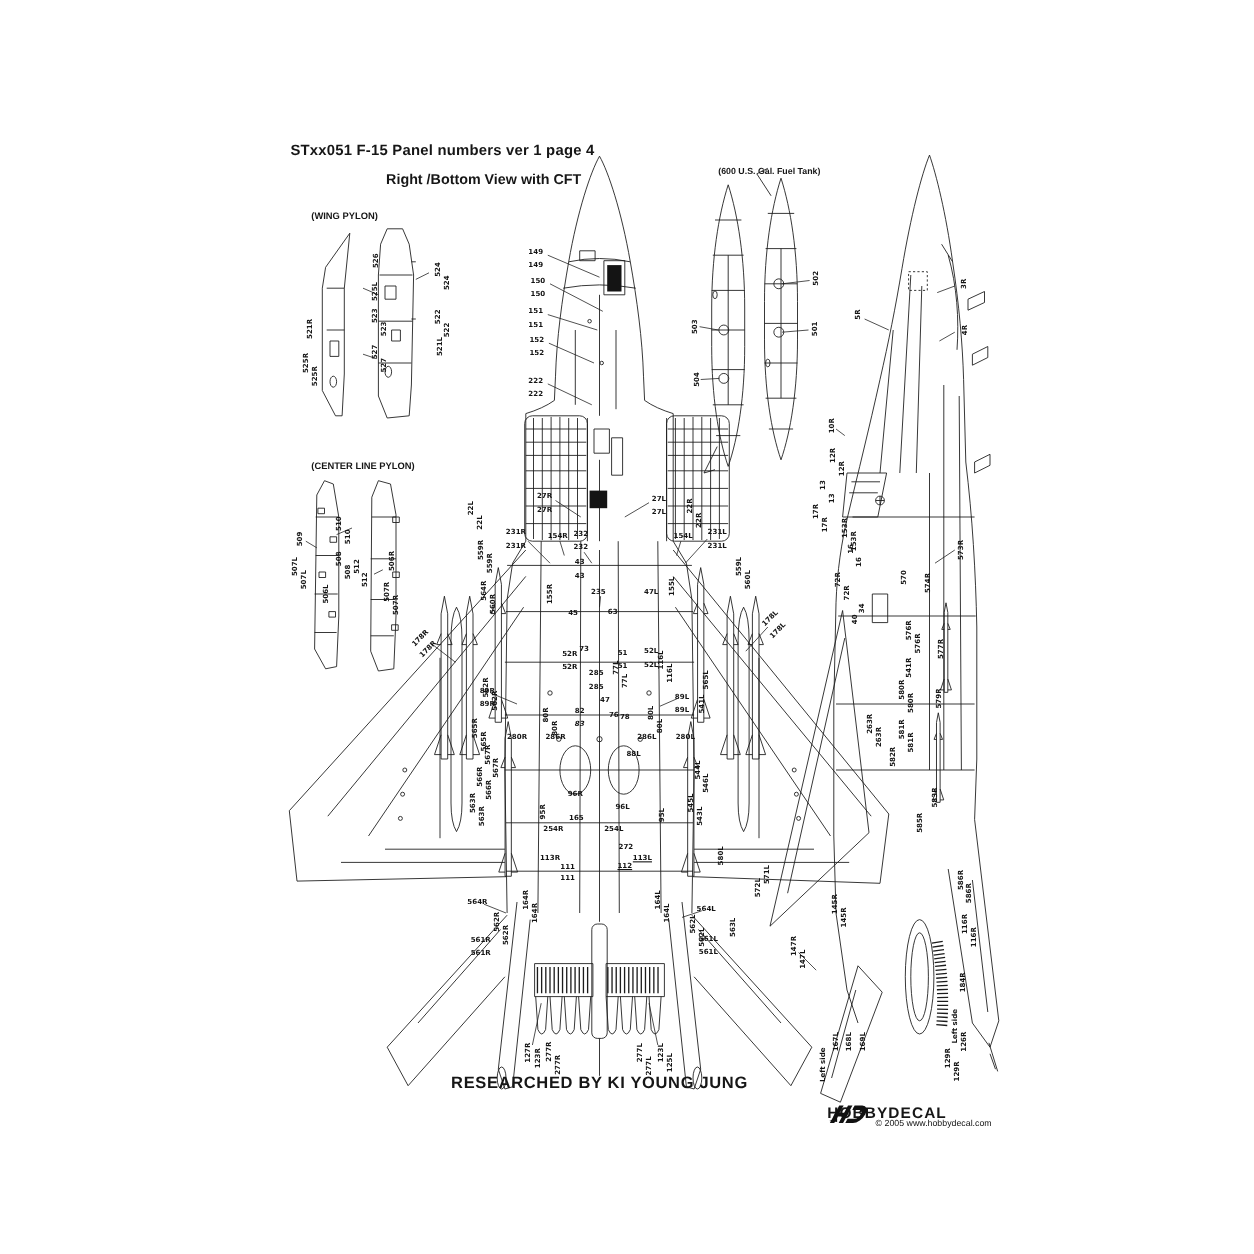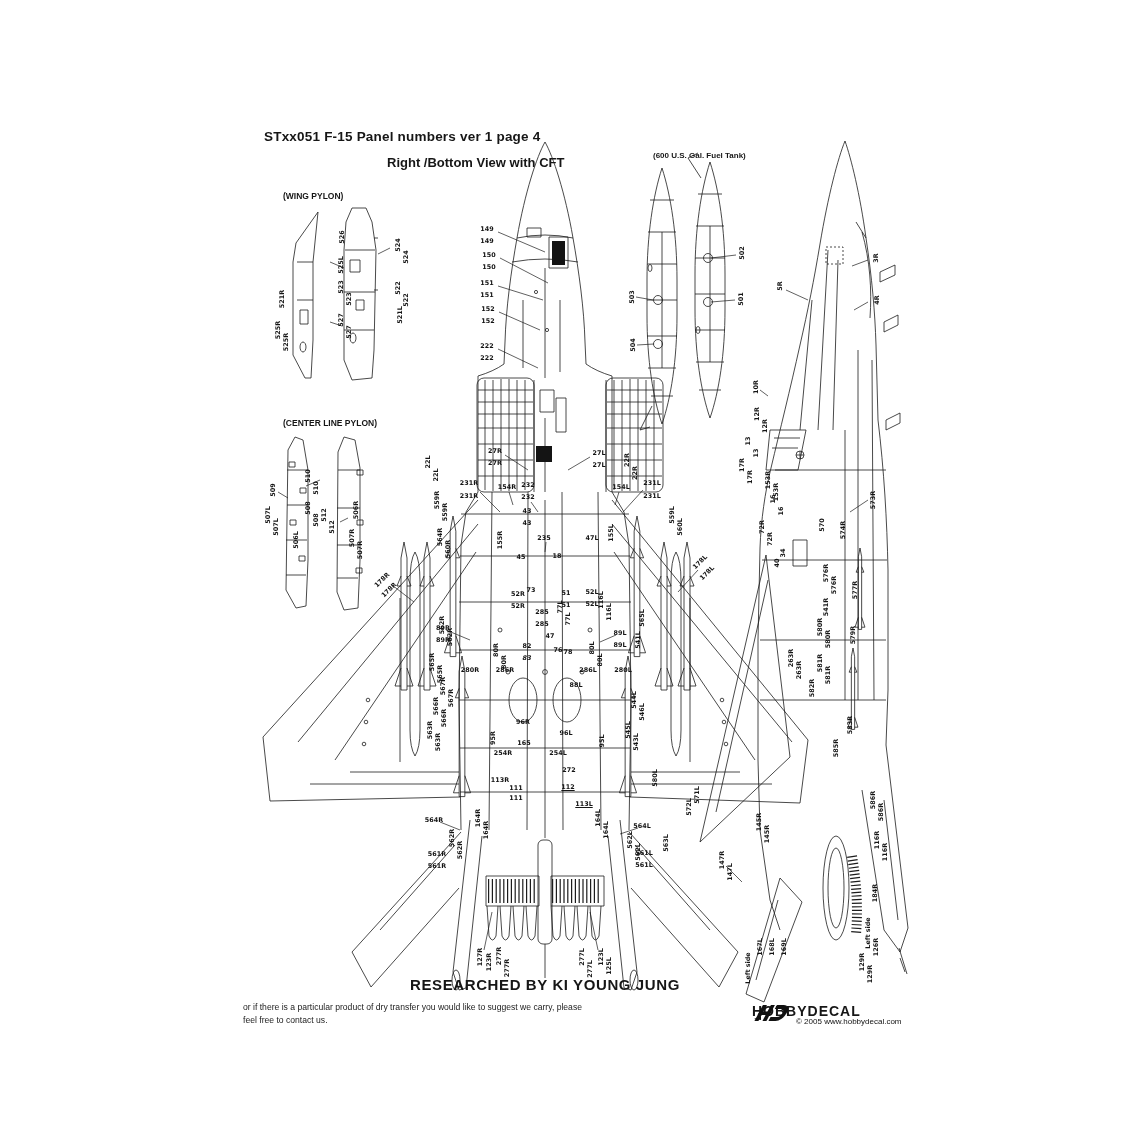--- a/index.html
+++ b/index.html
@@ -2,21 +2,21 @@
 <html><head>
 <meta charset="utf-8">
 <style>
   html,body{margin:0;padding:0;background:#fff;}
   body{width:1140px;height:1140px;position:relative;overflow:hidden;
        font-family:"Liberation Sans",sans-serif;color:#161616;}
   .abs{position:absolute;}
   .sheet{position:absolute;inset:0;background:#ffffff;}
   .doc-title{left:264px;top:116px;font-size:13.5px;font-weight:bold;letter-spacing:.2px;margin-top:13px;}
   .notice{left:536px;top:119px;width:360px;font-size:10.5px;color:#1c1c1c;}
-  .view-title{left:351px;top:155px;font-size:13px;font-weight:bold;margin-left:36px;}
+  .view-title{left:351px;top:155px;font-size:13px;font-weight:bold;}
   .wing-pylon-cap{left:283px;top:191px;font-size:8.5px;font-weight:bold;}
   .center-pylon-cap{left:283px;top:418px;font-size:8.5px;font-weight:bold;}
   .tank-cap{left:653px;top:151px;font-size:8px;font-weight:bold;}
   .researched{left:0;top:976px;width:1090px;text-align:center;font-size:15px;font-weight:bold;letter-spacing:.6px;}
   .cust-note{left:243px;top:1001px;width:345px;font-size:8.6px;line-height:13px;color:#222;}
   .addr{left:500px;top:1002px;width:246px;font-size:8.6px;line-height:13px;text-align:right;color:#222;}
   .logo{left:752px;top:1003px;width:170px;}
   .logo-row{display:flex;align-items:center;gap:4px;}
   .logo-text{font-size:14px;font-weight:bold;letter-spacing:1px;}
   .logo-copy{font-size:8px;margin-left:44px;margin-top:-2px;color:#111;}
@@ -240,21 +240,21 @@
       <span class="co" style="left: 528px; top: 497px; transform: translate(-50%, -50%);">232</span>
       <span class="co" style="left: 621px; top: 487px; transform: translate(-50%, -50%);">154L</span>
       <span class="co" style="left: 652px; top: 483px; transform: translate(-50%, -50%);">231L</span>
       <span class="co" style="left: 652px; top: 496px; transform: translate(-50%, -50%);">231L</span>
       <span class="co" style="left: 527px; top: 511px; transform: translate(-50%, -50%);">43</span>
       <span class="co" style="left: 527px; top: 523px; transform: translate(-50%, -50%);">43</span>
       <span class="co" style="left: 544px; top: 538px; transform: translate(-50%, -50%);">235</span>
       <span class="co" style="left: 500px; top: 540px; transform: translate(-50%, -50%) rotate(-90deg);">155R</span>
       <span class="co" style="left: 611px; top: 533px; transform: translate(-50%, -50%) rotate(-90deg);">155L</span>
       <span class="co" style="left: 592px; top: 538px; transform: translate(-50%, -50%);">47L</span>
-      <span class="co" style="left: 557px; top: 556px; transform: translate(-50%, -50%);">18</span>
+      <span class="co" style="left: 557px; top: 556px; transform: translate(-50%, -50%);">63</span>
       <span class="co" style="left: 521px; top: 557px; transform: translate(-50%, -50%);">45</span>
       <span class="co" style="left: 531px; top: 590px; transform: translate(-50%, -50%);">73</span>
       <span class="co" style="left: 566px; top: 593px; transform: translate(-50%, -50%);">51</span>
       <span class="co" style="left: 566px; top: 605px; transform: translate(-50%, -50%);">51</span>
       <span class="co" style="left: 518px; top: 594px; transform: translate(-50%, -50%);">52R</span>
       <span class="co" style="left: 518px; top: 606px; transform: translate(-50%, -50%);">52R</span>
       <span class="co" style="left: 592px; top: 592px; transform: translate(-50%, -50%);">52L</span>
       <span class="co" style="left: 592px; top: 604px; transform: translate(-50%, -50%);">52L</span>
       <span class="co" style="left: 601px; top: 600px; transform: translate(-50%, -50%) rotate(-90deg);">116L</span>
       <span class="co" style="left: 609px; top: 612px; transform: translate(-50%, -50%) rotate(-90deg);">116L</span>
@@ -282,21 +282,21 @@
       <span class="co" style="left: 576px; top: 685px; transform: translate(-50%, -50%);">88L</span>
       <span class="co" style="left: 523px; top: 722px; transform: translate(-50%, -50%);">96R</span>
       <span class="co" style="left: 566px; top: 733px; transform: translate(-50%, -50%);">96L</span>
       <span class="co" style="left: 524px; top: 743px; transform: translate(-50%, -50%);">165</span>
       <span class="co" style="left: 503px; top: 753px; transform: translate(-50%, -50%);">254R</span>
       <span class="co" style="left: 558px; top: 753px; transform: translate(-50%, -50%);">254L</span>
       <span class="co" style="left: 493px; top: 738px; transform: translate(-50%, -50%) rotate(-90deg);">95R</span>
       <span class="co" style="left: 602px; top: 741px; transform: translate(-50%, -50%) rotate(-90deg);">95L</span>
       <span class="co" style="left: 569px; top: 770px; transform: translate(-50%, -50%);">272</span>
       <span class="co" style="left: 500px; top: 780px; transform: translate(-50%, -50%);">113R</span>
-      <span class="co" style="left: 584px; top: 804px; transform: translate(-50%, -50%); text-decoration: underline;">113L</span>
+      <span class="co" style="left: 584px; top: 780px; transform: translate(-50%, -50%); text-decoration: underline;">113L</span>
       <span class="co" style="left: 516px; top: 788px; transform: translate(-50%, -50%);">111</span>
       <span class="co" style="left: 516px; top: 798px; transform: translate(-50%, -50%);">111</span>
       <span class="co" style="left: 568px; top: 787px; transform: translate(-50%, -50%); text-decoration: underline;">112</span>
       <span class="co" style="left: 478px; top: 818px; transform: translate(-50%, -50%) rotate(-90deg);">164R</span>
       <span class="co" style="left: 486px; top: 830px; transform: translate(-50%, -50%) rotate(-90deg);">164R</span>
       <span class="co" style="left: 598px; top: 818px; transform: translate(-50%, -50%) rotate(-90deg);">164L</span>
       <span class="co" style="left: 606px; top: 830px; transform: translate(-50%, -50%) rotate(-90deg);">164L</span>
       <span class="co" style="left: 434px; top: 820px; transform: translate(-50%, -50%);">564R</span>
       <span class="co" style="left: 642px; top: 826px; transform: translate(-50%, -50%);">564L</span>
       <span class="co" style="left: 452px; top: 838px; transform: translate(-50%, -50%) rotate(-90deg);">562R</span>
@@ -426,21 +426,20 @@
       <span class="co" style="left: 870px; top: 974px; transform: translate(-50%, -50%) rotate(-90deg);">129R</span>
       <span class="co" style="left: 748px; top: 968px; transform: translate(-50%, -50%) rotate(-90deg);">Left side</span>
       <span class="co" style="left: 760px; top: 947px; transform: translate(-50%, -50%) rotate(-90deg);">167L</span>
       <span class="co" style="left: 772px; top: 947px; transform: translate(-50%, -50%) rotate(-90deg);">168L</span>
       <span class="co" style="left: 784px; top: 947px; transform: translate(-50%, -50%) rotate(-90deg);">169L</span>
     </div>
 
   <div class="abs researched">RESEARCHED BY KI YOUNG JUNG</div>
 
   <div class="abs cust-note">
-    <div>or if there is a particular product of dry transfer you would like to suggest we carry,  please feel free to contact us.</div>
   </div>
 
 
   <div class="abs logo">
     <div class="logo-row">
       <svg width="40" height="20" viewBox="0 0 40 20">
         <g transform="skewX(-28)" fill="#111">
           <rect x="12" y="2" width="4" height="16"></rect>
           <rect x="12" y="8.5" width="12" height="3.5"></rect>
           <rect x="20" y="2" width="4" height="16"></rect>

